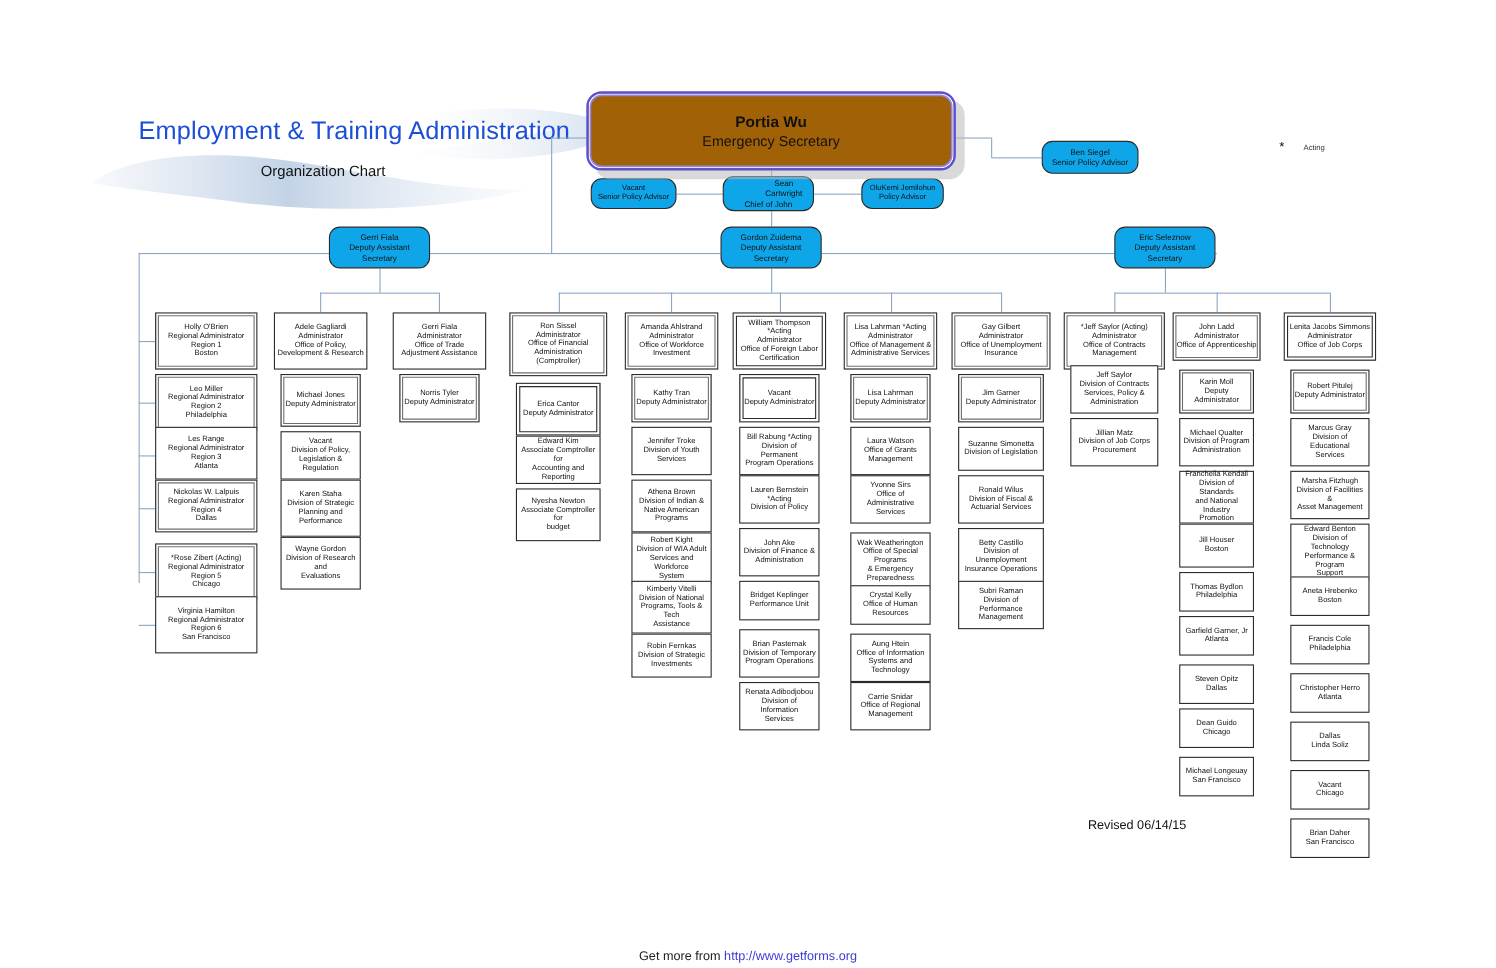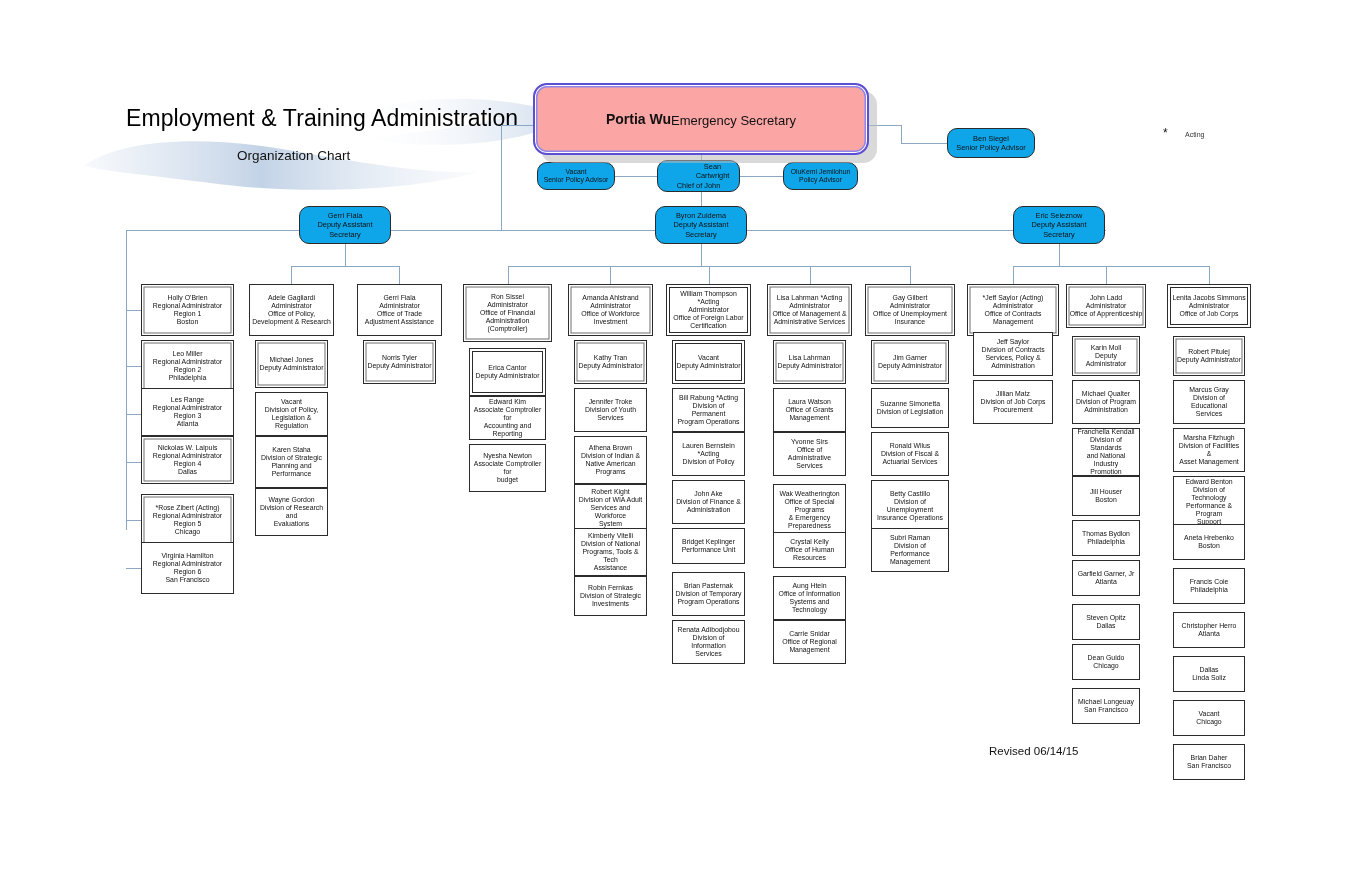--- a/index.html
+++ b/index.html
@@ -13,21 +13,21 @@
     position:relative;
   }
   #stage{position:absolute;left:0;top:0;width:1360px;height:880px;}
 
   
   .swoosh{position:absolute;pointer-events:none;}
 
   
   .title-main{
     position:absolute;left:126px;top:105px;
-    font-size:23px;font-weight:400;letter-spacing:.1px;color:#000000;
+    font-size:23px;font-weight:400;letter-spacing:.1px;color:#1d4ed8;
     white-space:nowrap;
   }
   .title-sub{
     position:absolute;left:237px;top:148px;
     font-size:13.5px;font-weight:400;color:#111;white-space:nowrap;
   }
   .revised{
     position:absolute;left:989px;top:745px;
     font-size:11.5px;color:#111;white-space:nowrap;
   }
@@ -80,24 +80,24 @@
     position:absolute;box-sizing:border-box;background:#0ea5e9;
     border:1px solid #2b2b2b;border-radius:10px;
     display:flex;align-items:center;justify-content:center;text-align:center;
     line-height:1.22;padding:2px 3px;
   }
 
   
   .hero{
     position:absolute;left:533px;top:83px;width:336px;height:72px;
     box-sizing:border-box;
-    background:#fca5a5;
+    background:#a16207;
     border:2px solid #5b4fd6;
     border-radius:14px;
-    display:flex;align-items:center;justify-content:center;
+    display:flex;flex-direction:column;align-items:center;justify-content:center;
     box-shadow:0 0 0 1px #fff inset, 0 0 0 2.5px #8f86e8 inset;
     z-index:4;
   }
   .hero-shadow{
     position:absolute;left:541px;top:91px;width:336px;height:72px;
     border-radius:14px;background:#b9b9b9;opacity:.55;z-index:3;
   }
   .hero .h-name{font-size:14px;font-weight:bold;color:#111;}
   .hero .h-role{font-size:13px;color:#111;margin-top:3px;}
 
@@ -126,20 +126,23 @@
   <svg class="swoosh" width="210" height="70" style="left:352px;top:94px;" viewBox="0 0 210 70">
     <path d="M0,18 C60,2 130,0 190,14 C208,18 210,26 196,34 C150,52 70,56 14,44 C48,40 110,34 150,24 C110,18 50,16 0,18 Z" fill="url(#g2)"></path>
   </svg>
 
   <div class="title-main">Employment &amp; Training Administration</div>
   <div class="title-sub">Organization Chart</div>
   <div class="revised">Revised 06/14/15</div>
   <div class="legend-star">*</div>
   <div class="legend-text">Acting</div>
 
+  <div class="footer">
+    <span>Get more from </span><a href="#">http://www.getforms.org</a>
+  </div>
 
   <div id="lines">
       <div class="ln v" style="left: 701px; top: 155px; width: 1px; height: 21px;"></div>
       <div class="ln h" style="left: 615px; top: 176px; width: 42px; height: 1px;"></div>
       <div class="ln h" style="left: 740px; top: 176px; width: 43px; height: 1px;"></div>
       <div class="ln h" style="left: 869px; top: 125px; width: 32px; height: 1px;"></div>
       <div class="ln v" style="left: 901px; top: 125px; width: 1px; height: 18px;"></div>
       <div class="ln h" style="left: 901px; top: 143px; width: 46px; height: 1px;"></div>
       <div class="ln h" style="left: 501px; top: 125px; width: 32px; height: 1px;"></div>
       <div class="ln v" style="left: 501px; top: 125px; width: 1px; height: 105px;"></div>
@@ -200,21 +203,21 @@
         </span>
       </div>
       <div class="rbox t9" style="left: 299px; top: 206px; width: 92px; height: 38px;">
         <span class="bt">
           <span style="display: block;">Gerri Fiala</span>
           <span style="display: block;">Deputy Assistant Secretary</span>
         </span>
       </div>
       <div class="rbox t9" style="left: 655px; top: 206px; width: 92px; height: 38px;">
         <span class="bt">
-          <span style="display: block;">Byron Zuidema</span>
+          <span style="display: block;">Gordon Zuidema</span>
           <span style="display: block;">Deputy Assistant Secretary</span>
         </span>
       </div>
       <div class="rbox t9" style="left: 1013px; top: 206px; width: 92px; height: 38px;">
         <span class="bt">
           <span style="display: block;">Eric Seleznow</span>
           <span style="display: block;">Deputy Assistant Secretary</span>
         </span>
       </div>
       <div class="box dbl t8" style="left: 141px; top: 284px; width: 93px; height: 52px;">

